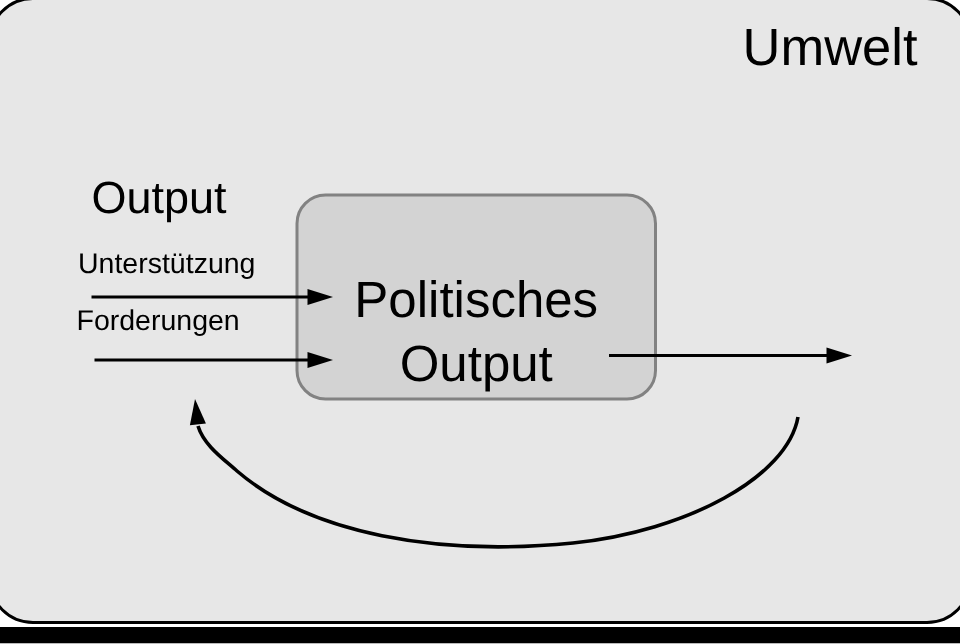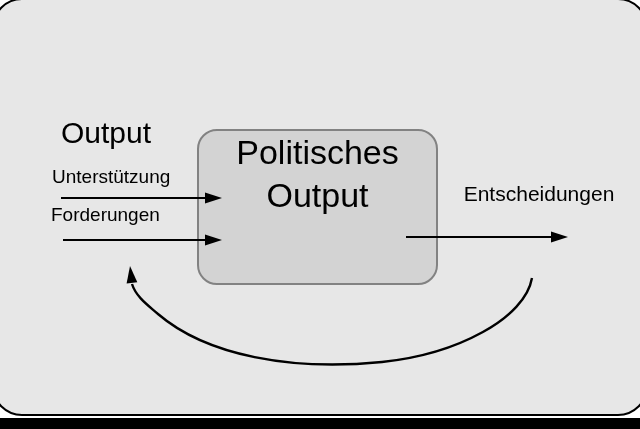--- a/index.html
+++ b/index.html
@@ -28,49 +28,49 @@
   .lbl-input{left:61px;top:116px;font-size:30px;}
   .lbl-output{left:478px;top:116px;font-size:30px;}
   .lbl-small{font-size:19px;}
   .lbl-unterstuetzung{left:52px;top:167px;}
   .lbl-forderungen{left:51px;top:205px;}
   .lbl-entscheidungen{
     left:454px;top:180px;width:170px;text-align:center;
     font-size:21px;line-height:27px;white-space:nowrap;
   }
   .system-box{
-    position:absolute;left:197px;top:129px;width:241px;height:156px;
+    position:absolute;left:197px;top:129px;width:241px;height:138px;
     box-sizing:border-box;
     background:var(--box-bg,#d3d3d3);
     border:2px solid var(--box-border,#828282);
     border-radius:20px;
-    display:flex;flex-direction:column;align-items:center;justify-content:flex-start;
+    display:flex;flex-direction:column;align-items:center;justify-content:flex-end;
     font-size:34px;line-height:43px;color:#000;text-align:center;
   }
   .arrow-layer{
     position:absolute;left:0;top:0;width:640px;height:429px;pointer-events:none;
   }
 </style>
 </head>
 <body>
 
 <div class="canvas">
 
   <div class="panel"></div>
 
+  <div class="label lbl-umwelt">Umwelt</div>
 
   <div class="label lbl-input">Output</div>
 
 
   <div class="label lbl-small lbl-unterstuetzung">Unterstützung</div>
 
   <div class="label lbl-small lbl-forderungen">Forderungen</div>
 
   <div class="label lbl-entscheidungen">
-    <div>Entscheidungen</div>
   </div>
 
   <div class="system-box">
     <div>Politisches</div>
     <div>Output</div>
   </div>
 
   <svg class="arrow-layer" viewBox="0 0 640 429" xmlns="http://www.w3.org/2000/svg">
 
     <g>

